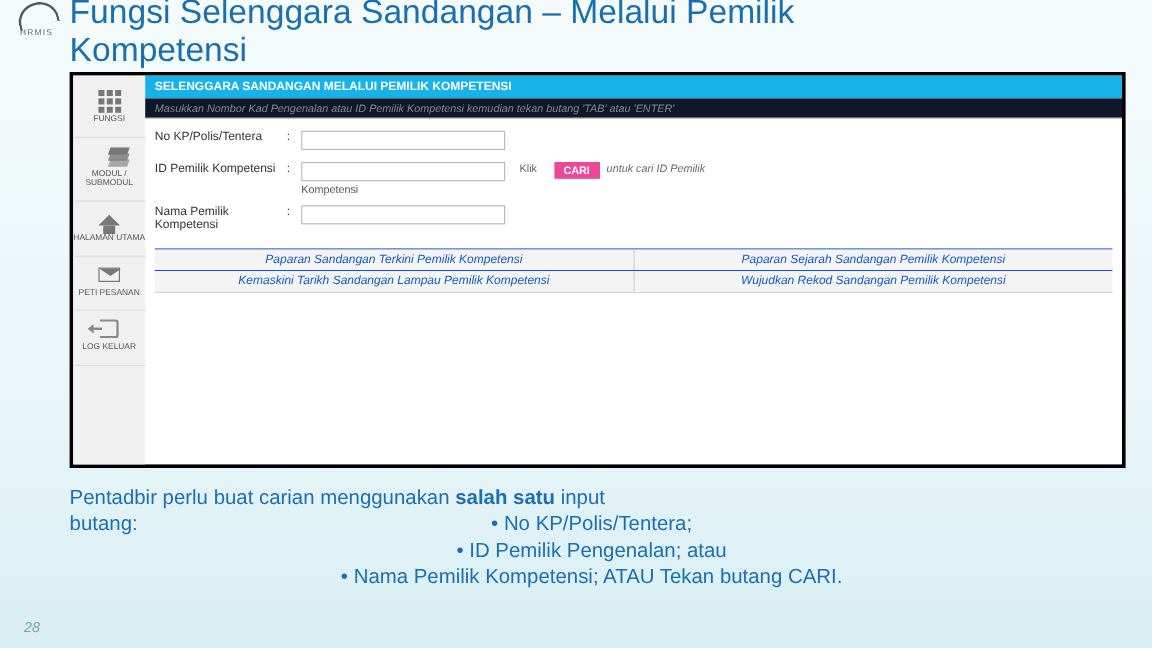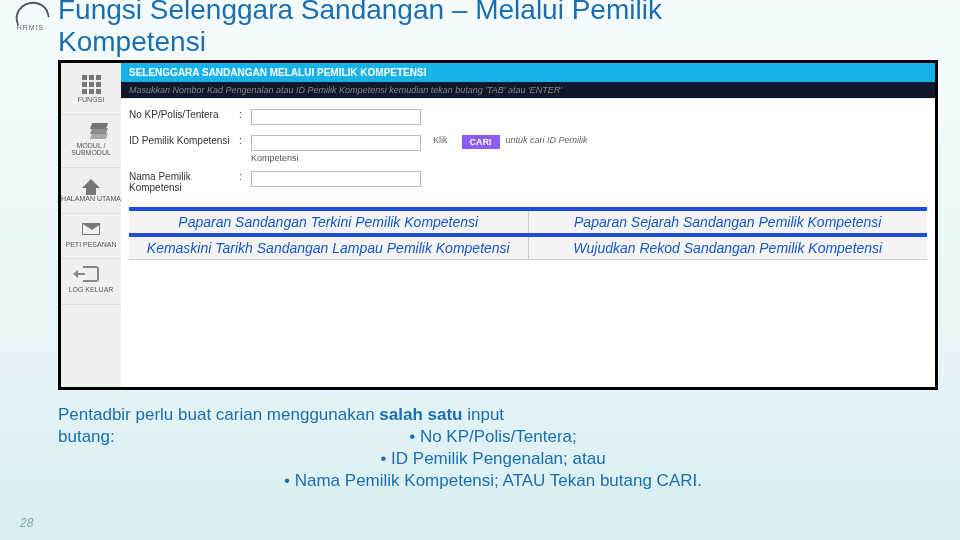--- a/index.html
+++ b/index.html
@@ -69,29 +69,29 @@
     padding: 3px 8px; border-bottom: 1px solid #e5e5e5;
   }
   .form-area { padding: 10px 8px 6px 8px; font-size: 10px; color: #333; }
   .form-row { display: flex; align-items: flex-start; margin-bottom: 10px; }
   .form-label { width: 110px; line-height: 1.1; }
   .colon { width: 12px; }
   .text-input {
     width: 170px; height: 16px; border: 1px solid #bbb; background: #fff;
   }
   .btn-cari {
-    background: #8b5cf6; color: #fff; font-size: 9px; font-weight: bold;
+    background: #ec4899; color: #fff; font-size: 9px; font-weight: bold;
     padding: 2px 8px; border: none; margin: 0 6px 0 14px;
   }
   .after-btn { font-size: 9px; color: #666; font-style: italic; }
   .klik { font-size: 9px; color: #666; margin-left: 12px; }
   .sub-label { font-size: 9px; color: #555; margin-left: 122px; margin-top: -8px; margin-bottom: 8px; }
   .link-rows { margin-top: 14px; }
   .link-row {
-    display: flex; border-top: 4px solid #1d4ed8; font-size: 14px;
+    display: flex; border-top: 1px solid #1d4ed8; font-size: 10px;
   }
   .link-row:last-child { border-bottom: 1px solid #ccc; }
   .link-cell {
     flex: 1; text-align: center; padding: 3px 4px;
     color: #1458c9; font-style: italic;
     border-right: 1px solid #ccc; background: #f4f4f4;
   }
   .link-cell:last-child { border-right: none; }
   .notes {
     position: absolute; left: 58px; top: 404px; width: 870px;

